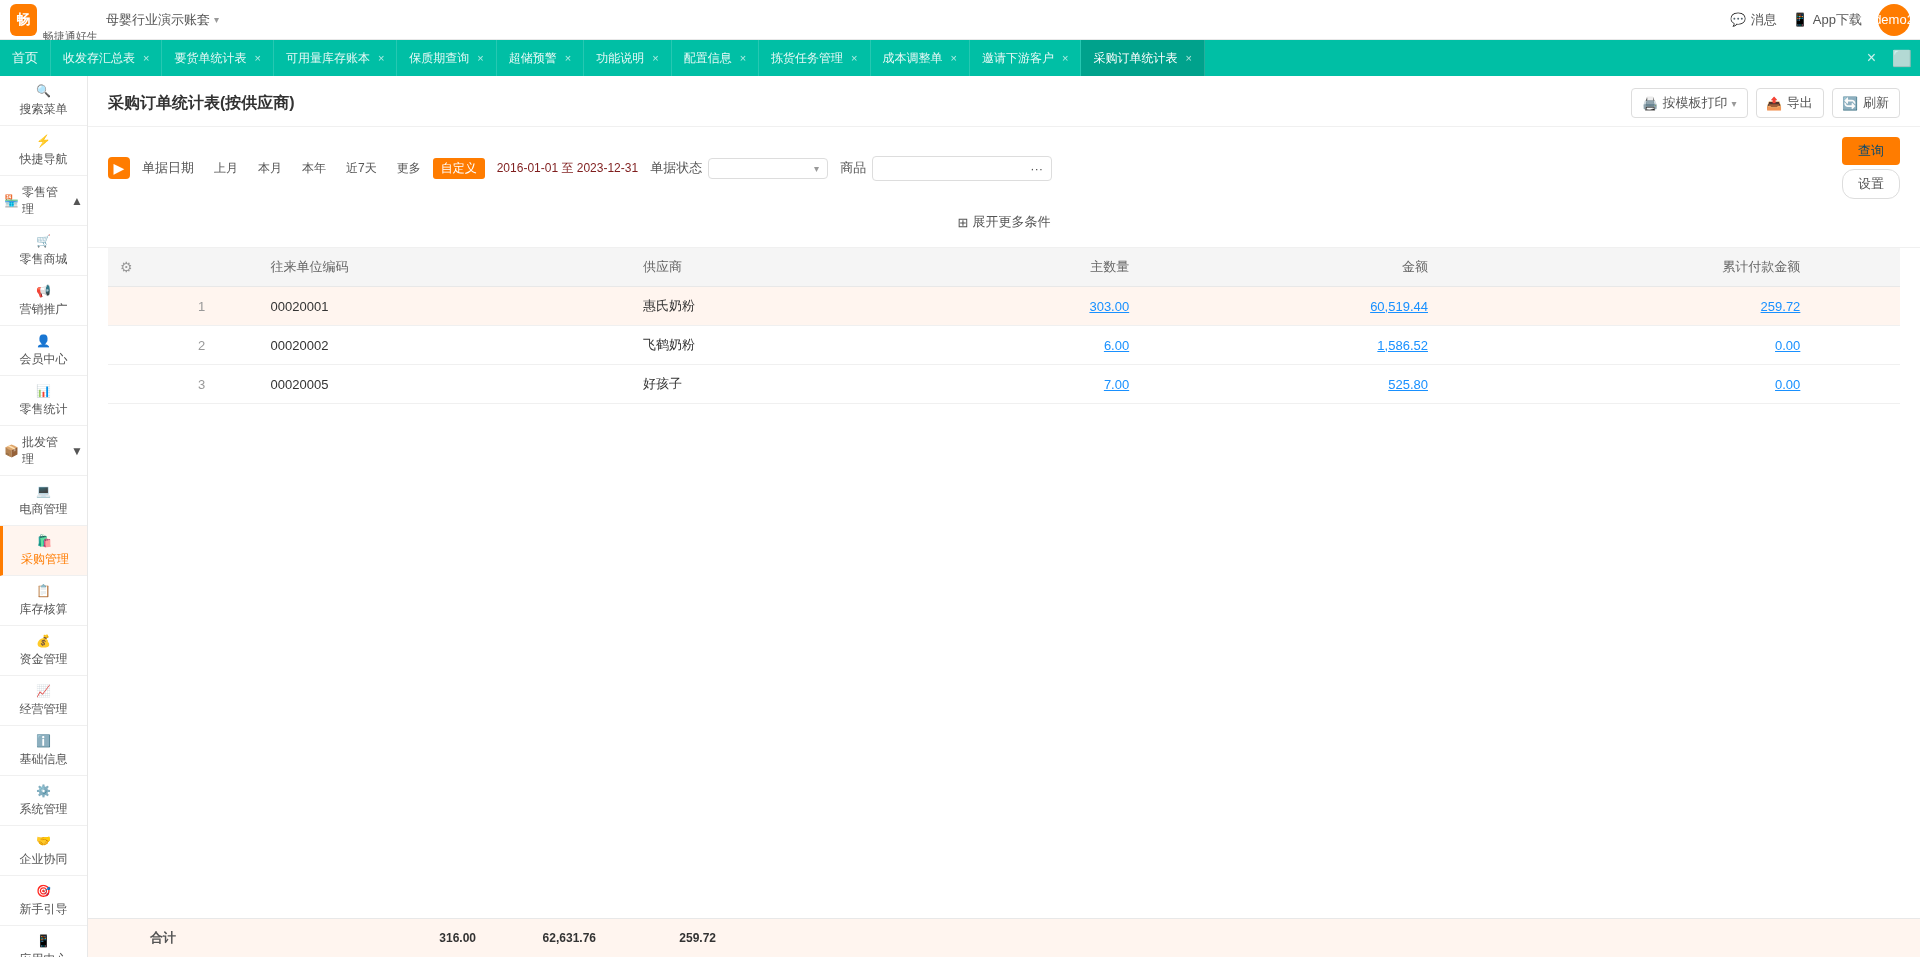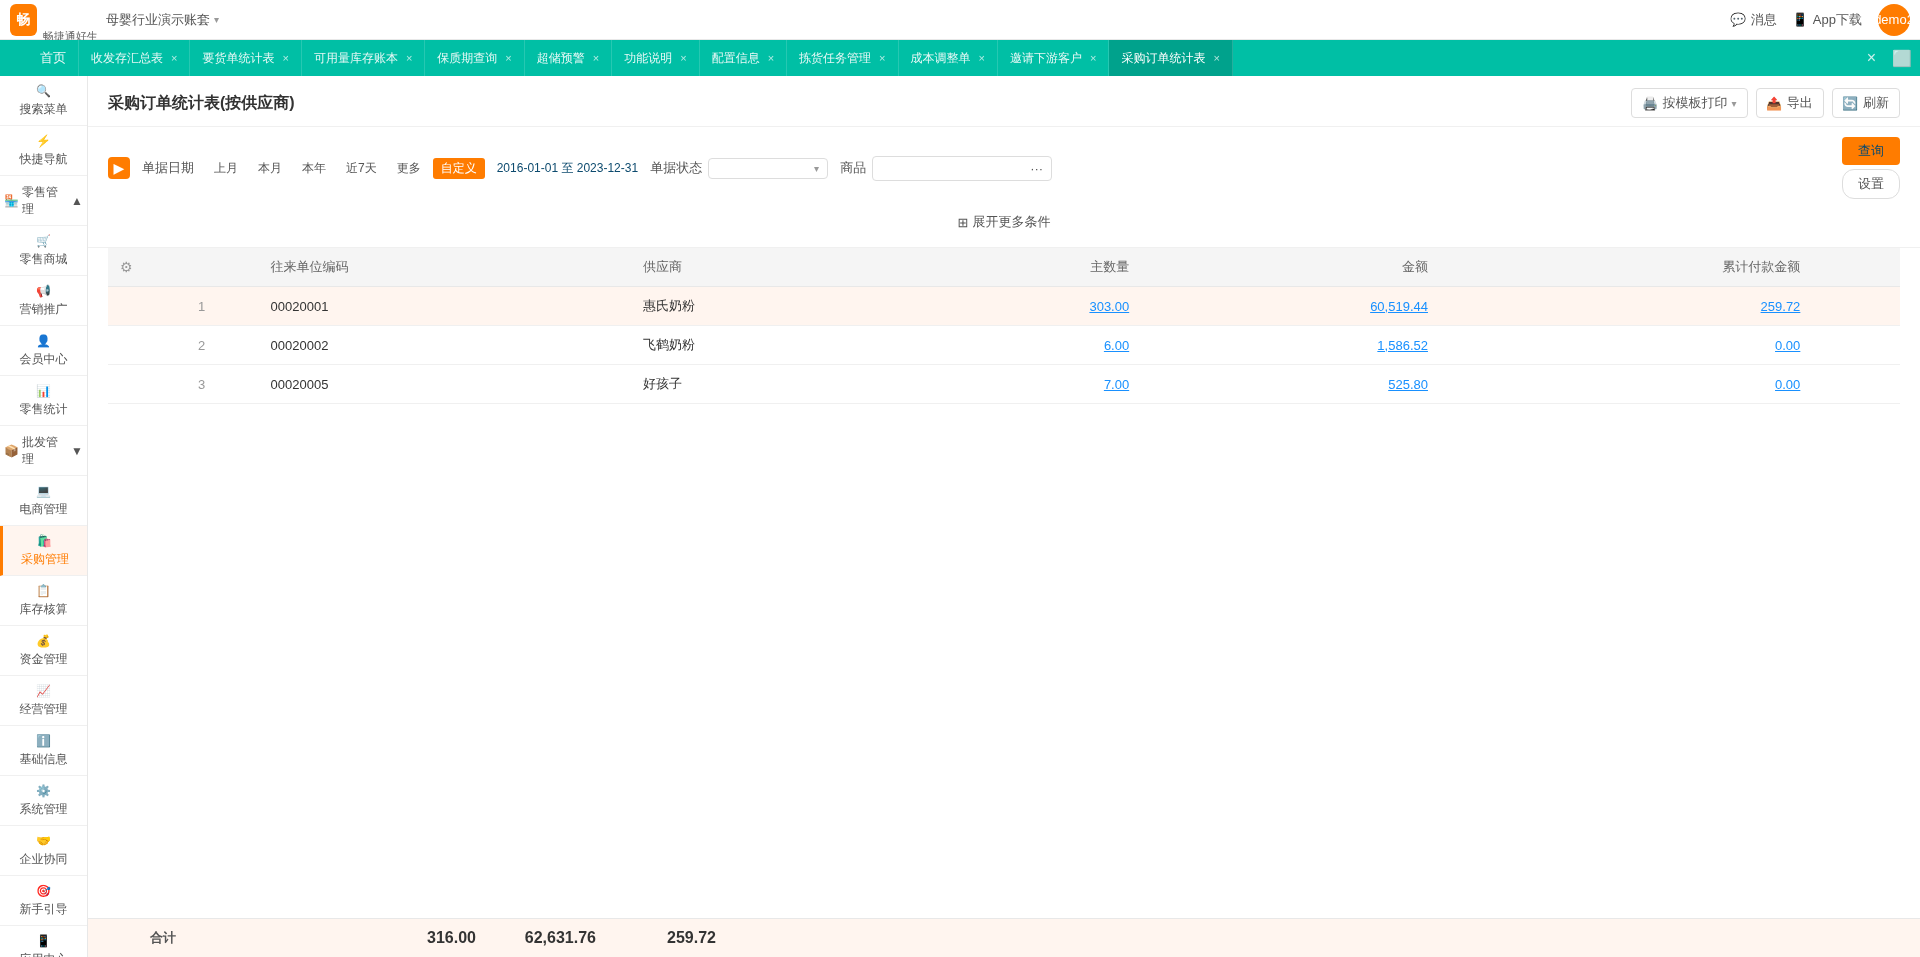--- a/index.html
+++ b/index.html
@@ -10,21 +10,21 @@
     .logo { display: flex; align-items: center; gap: 6px; width: 88px; flex-shrink: 0; }
     .logo-icon { width: 32px; height: 32px; background: #ff7c00; border-radius: 6px; display: flex; align-items: center; justify-content: center; color: white; font-size: 14px; font-weight: bold; }
     .logo-text { font-size: 11px; color: #666; line-height: 1.3; margin-top: 48px; }
     .org-selector { display: flex; align-items: center; gap: 4px; color: #555; font-size: 13px; cursor: pointer; padding: 4px 8px; border-radius: 4px; }
     .spacer { flex: 1; }
     .topbar-actions { display: flex; align-items: center; gap: 16px; }
     .topbar-btn { display: flex; align-items: center; gap: 4px; color: #555; font-size: 13px; cursor: pointer; }
     .user-avatar { width: 32px; height: 32px; border-radius: 50%; background: #ff7c00; display: flex; align-items: center; justify-content: center; color: white; font-size: 13px; cursor: pointer; }
 
     
-    .nav-tabs { height: 36px; background: #00bfa5; display: flex; align-items: center; flex-shrink: 0; overflow: hidden; padding-left: 28px; }
+    .nav-tabs { height: 36px; background: #00bfa5; display: flex; align-items: center; flex-shrink: 0; overflow: hidden; }
     .nav-tab { display: flex; align-items: center; padding: 0 12px; height: 36px; color: rgba(255,255,255,0.9); font-size: 12px; cursor: pointer; white-space: nowrap; gap: 4px; border-right: 1px solid rgba(255,255,255,0.15); }
     .nav-tab.home { font-size: 13px; }
     .nav-tab.active { background: rgba(0,0,0,0.15); color: #fff; }
     .nav-tab .close-x { color: rgba(255,255,255,0.7); font-size: 11px; margin-left: 4px; }
     .nav-end { display: flex; align-items: center; margin-left: auto; }
     .nav-end-btn { color: rgba(255,255,255,0.8); padding: 0 8px; cursor: pointer; font-size: 16px; height: 36px; display: flex; align-items: center; }
 
     
     .main-layout { display: flex; flex: 1; overflow: hidden; }
 
@@ -47,21 +47,21 @@
     .btn-refresh { display: flex; align-items: center; gap: 4px; padding: 5px 10px; border: 1px solid #ddd; border-radius: 4px; background: #fff; color: #555; cursor: pointer; font-size: 13px; }
 
     
     .filter-bar { padding: 10px 20px; background: #fff; border-bottom: 1px solid #f0f0f0; }
     .filter-row { display: flex; align-items: center; gap: 12px; flex-wrap: wrap; }
     .filter-toggle { width: 22px; height: 22px; background: #ff7c00; color: #fff; border-radius: 4px; display: flex; align-items: center; justify-content: center; cursor: pointer; font-size: 14px; flex-shrink: 0; }
     .filter-label { color: #555; font-size: 13px; white-space: nowrap; }
     .date-shortcuts { display: flex; gap: 4px; }
     .date-shortcut { padding: 2px 8px; font-size: 12px; color: #555; cursor: pointer; border-radius: 3px; }
     .date-tag { background: #ff7c00; color: #fff; padding: 2px 8px; border-radius: 3px; font-size: 12px; }
-    .date-range { color: #0c4a6e; font-size: 12px; }
+    .date-range { color: #7f1d1d; font-size: 12px; }
     .filter-item { display: flex; align-items: center; gap: 6px; }
     .filter-select { border: 1px solid #ddd; border-radius: 4px; padding: 4px 8px; font-size: 13px; color: #555; background: #fff; min-width: 120px; cursor: pointer; display: flex; align-items: center; justify-content: space-between; gap: 6px; }
     .filter-input-box { border: 1px solid #ddd; border-radius: 4px; padding: 4px 8px; font-size: 13px; color: #555; background: #fff; min-width: 180px; display: flex; align-items: center; justify-content: space-between; }
     .btn-query { background: #ff7c00; color: #0c4a6e; border: none; border-radius: 4px; padding: 5px 16px; font-size: 13px; cursor: pointer; }
     .btn-setting { background: #fff; color: #555; border: 1px solid #ddd; border-radius: 12px; padding: 5px 12px; font-size: 13px; cursor: pointer; }
     .expand-more { display: flex; align-items: center; justify-content: center; gap: 4px; padding: 6px; color: #555; cursor: pointer; font-size: 13px; }
     .filter-actions { margin-left: auto; display: flex; flex-direction: column; gap: 4px; }
 
     
     .table-container { flex: 1; overflow: auto; padding: 0 20px; }
@@ -75,21 +75,21 @@
     td.link { color: #1890ff; text-decoration: underline; cursor: pointer; text-align: right; }
     tr.highlight { background: #fff5ef; }
     .row-num { color: #999; }
     .settings-col { width: 30px; text-align: center; }
     .settings-icon { color: #999; cursor: pointer; font-size: 14px; }
 
     
     .table-footer { padding: 10px 20px; background: #fff5ef; border-top: 1px solid #e8e8e8; display: flex; align-items: center; gap: 48px; }
     .footer-label { color: #555; font-weight: bold; min-width: 200px; padding-left: 42px; }
     .footer-values { display: flex; flex: 1; }
-    .footer-val { text-align: right; min-width: 120px; font-size: 16px; color: #333; font-weight: bold; }
+    .footer-val { text-align: right; min-width: 120px; font-size: 12px; color: #333; font-weight: bold; }
 
     .chevron-icon { font-size: 10px; color: #999; }
     .dropdown-arrow { font-size: 10px; color: #999; }
   </style>
 </head>
 <body>
 
 <div class="topbar">
   <div class="logo">
     <div class="logo-icon">

